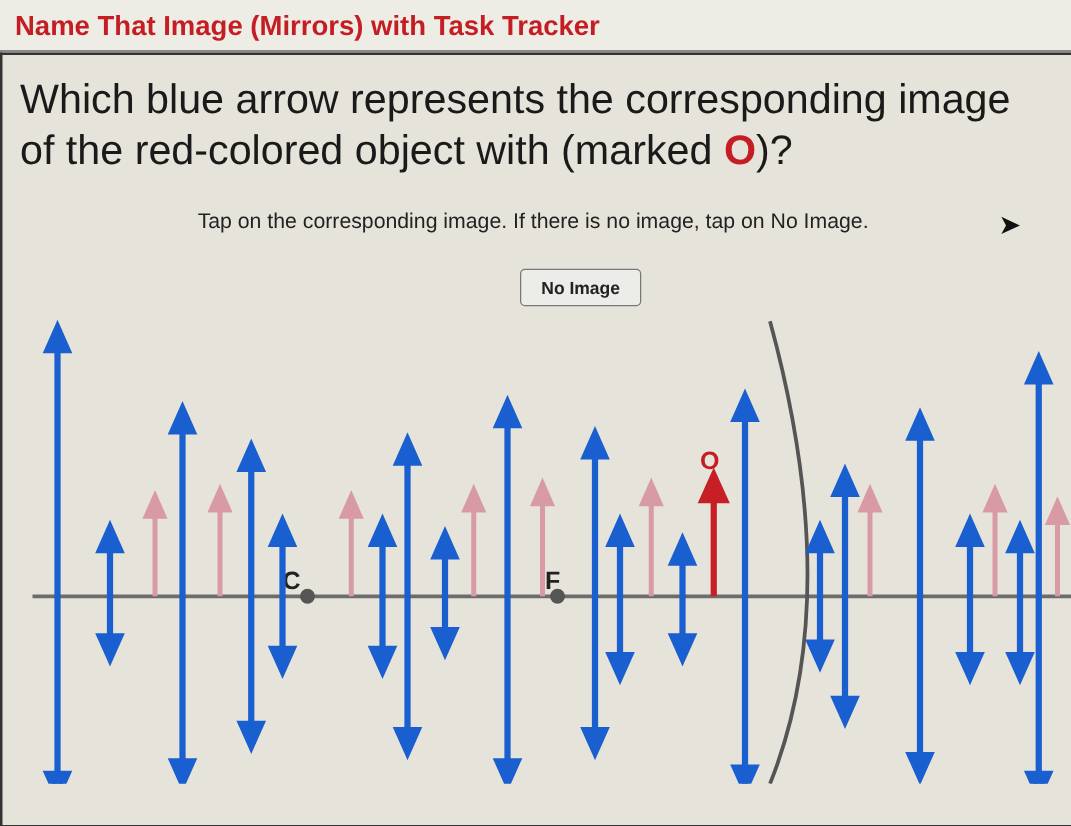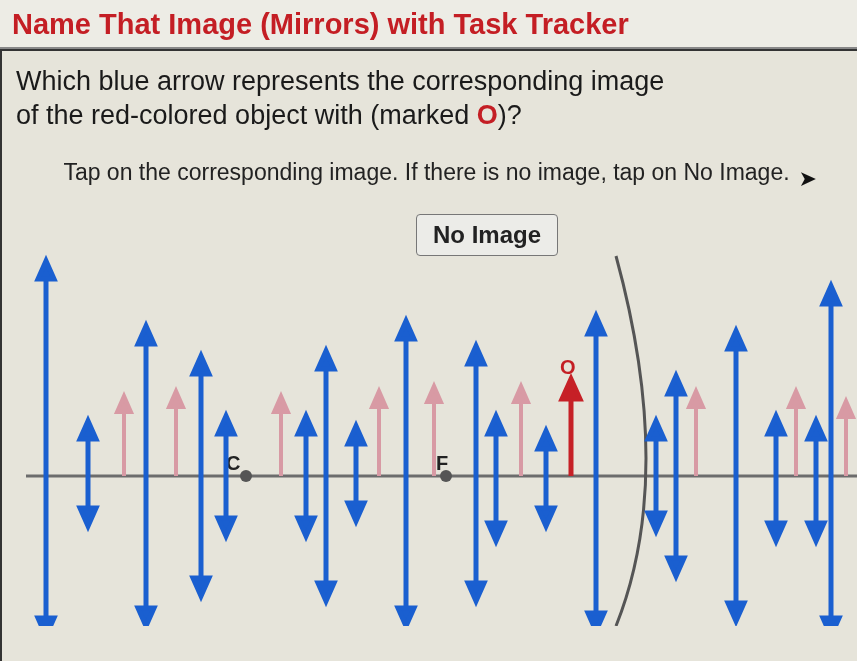--- a/index.html
+++ b/index.html
@@ -6,67 +6,67 @@
   body {
     width: 857px;
     height: 661px;
     background: #e8e6de;
     font-family: Arial, Helvetica, sans-serif;
     overflow: hidden;
     position: relative;
   }
   .title-bar {
     padding: 8px 12px 6px 12px;
-    font-size: 29px;
+    font-size: 22px;
     font-weight: bold;
     color: #c41e24;
     background: #edece5;
   }
   .divider {
     height: 2px;
     background: #888;
   }
   .content {
     border: 2px solid #333;
     border-right: none;
     margin: 0;
     padding: 14px 0 0 14px;
     background: #e6e4da;
     height: 620px;
     position: relative;
   }
   .question {
-    font-size: 27px;
+    font-size: 33px;
     color: #1a1a1a;
     line-height: 1.25;
     padding-right: 4px;
   }
   .question .marker-o {
     color: #c41e24;
     font-weight: bold;
   }
   .instruction {
-    font-size: 23px;
+    font-size: 17px;
     color: #222;
     margin-top: 26px;
     text-align: center;
     padding-right: 20px;
   }
   .diagram-area {
     position: relative;
     width: 100%;
     height: 420px;
     margin-top: 10px;
   }
   .no-image-btn {
     position: absolute;
     left: 400px;
     top: 18px;
     padding: 6px 16px;
-    font-size: 24px;
+    font-size: 14px;
     font-weight: bold;
     background: #ecece8;
     border: 1px solid #777;
     border-radius: 4px;
     color: #222;
     cursor: pointer;
   }
   .cursor-icon {
     position: absolute;
     right: 40px;

